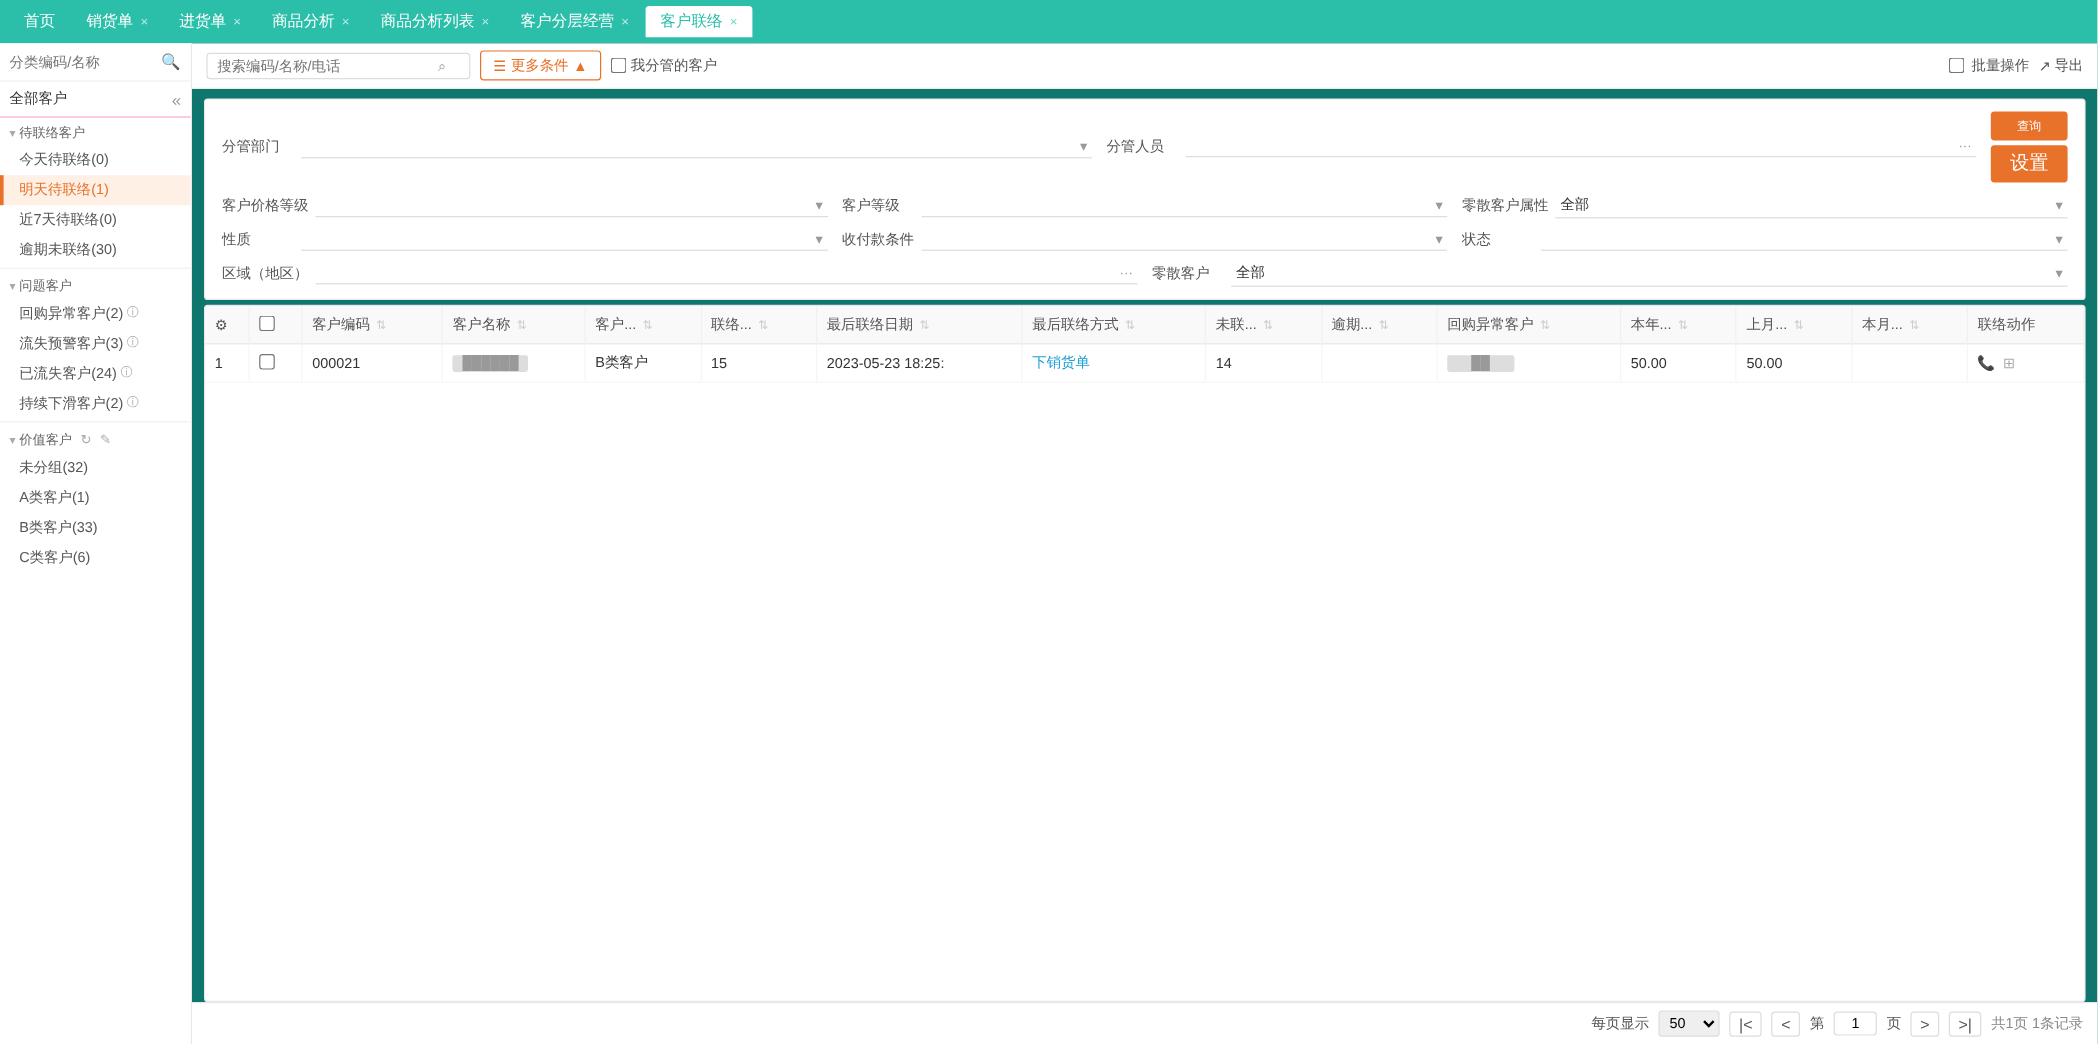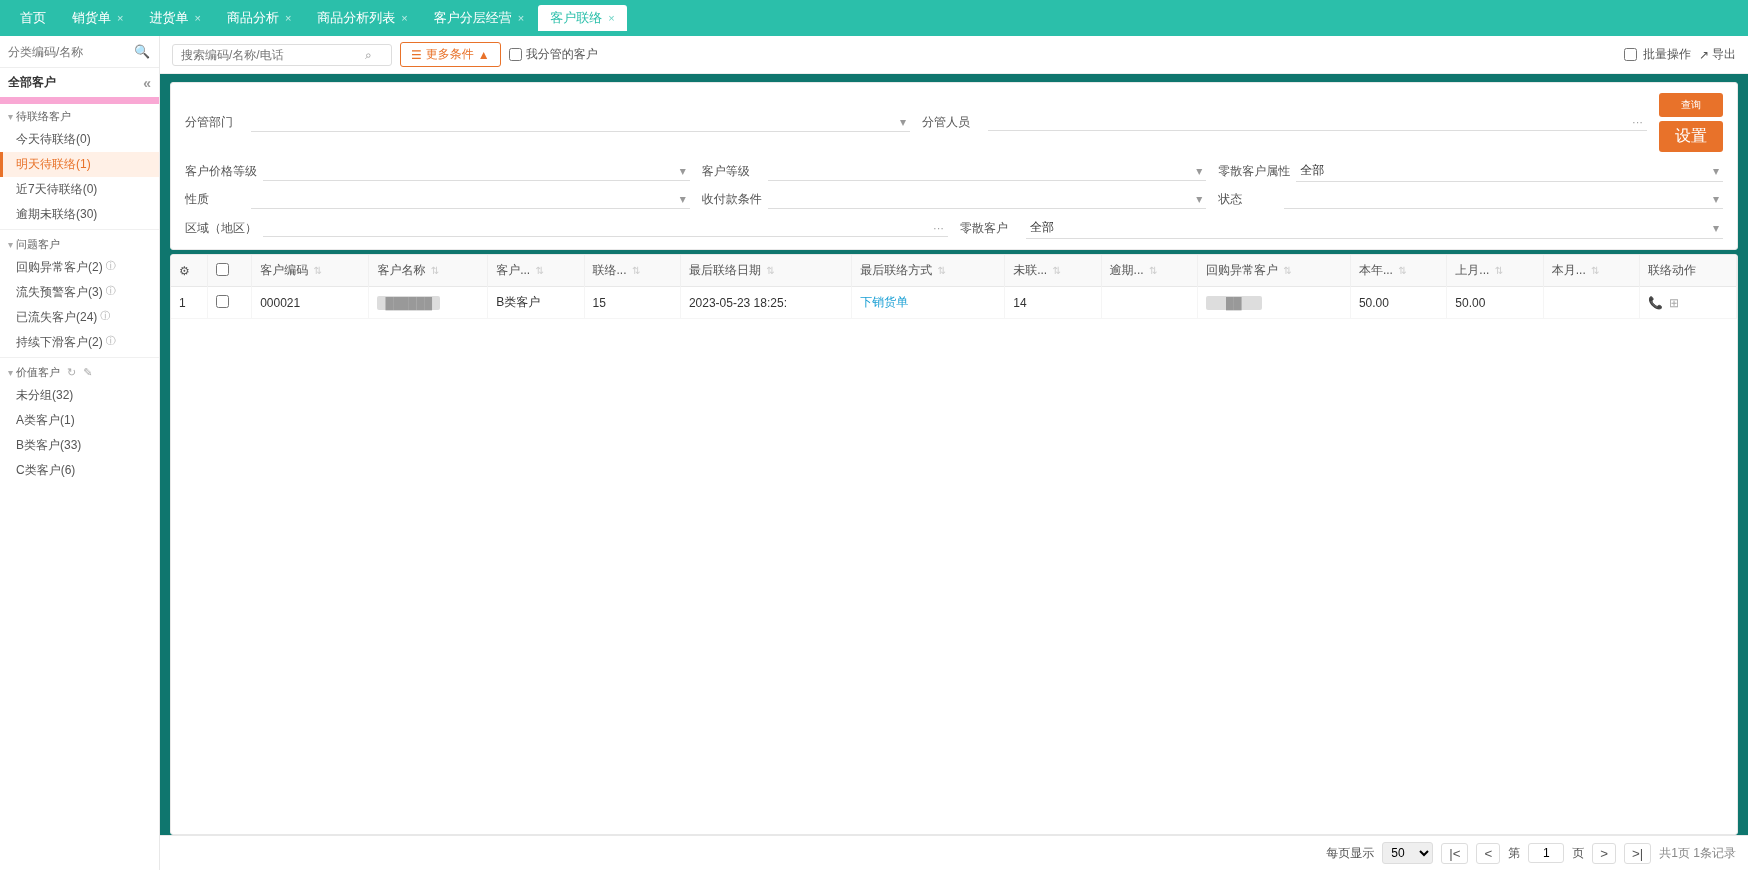--- a/index.html
+++ b/index.html
@@ -54,24 +54,24 @@
       color: #0f766e;
       width: 100%;
     }
     .sidebar-search-icon { color: #999; font-size: 13px; cursor: pointer; }
 
     .sidebar-section-header {
       display: flex;
       align-items: center;
       justify-content: space-between;
       padding: 6px 8px;
-      font-weight: bold;
+      font-weight: normal;
       font-size: 12px;
       color: #333;
-      border-bottom: 7px solid #f9a8d4;
+      border-bottom: 1px solid #f9a8d4;
     }
     .collapse-icon { color: #999; cursor: pointer; font-size: 14px; }
 
     .sidebar-group-label {
       padding: 5px 8px 3px 8px;
       color: #666;
       font-size: 11px;
       display: flex;
       align-items: center;
       gap: 3px;

